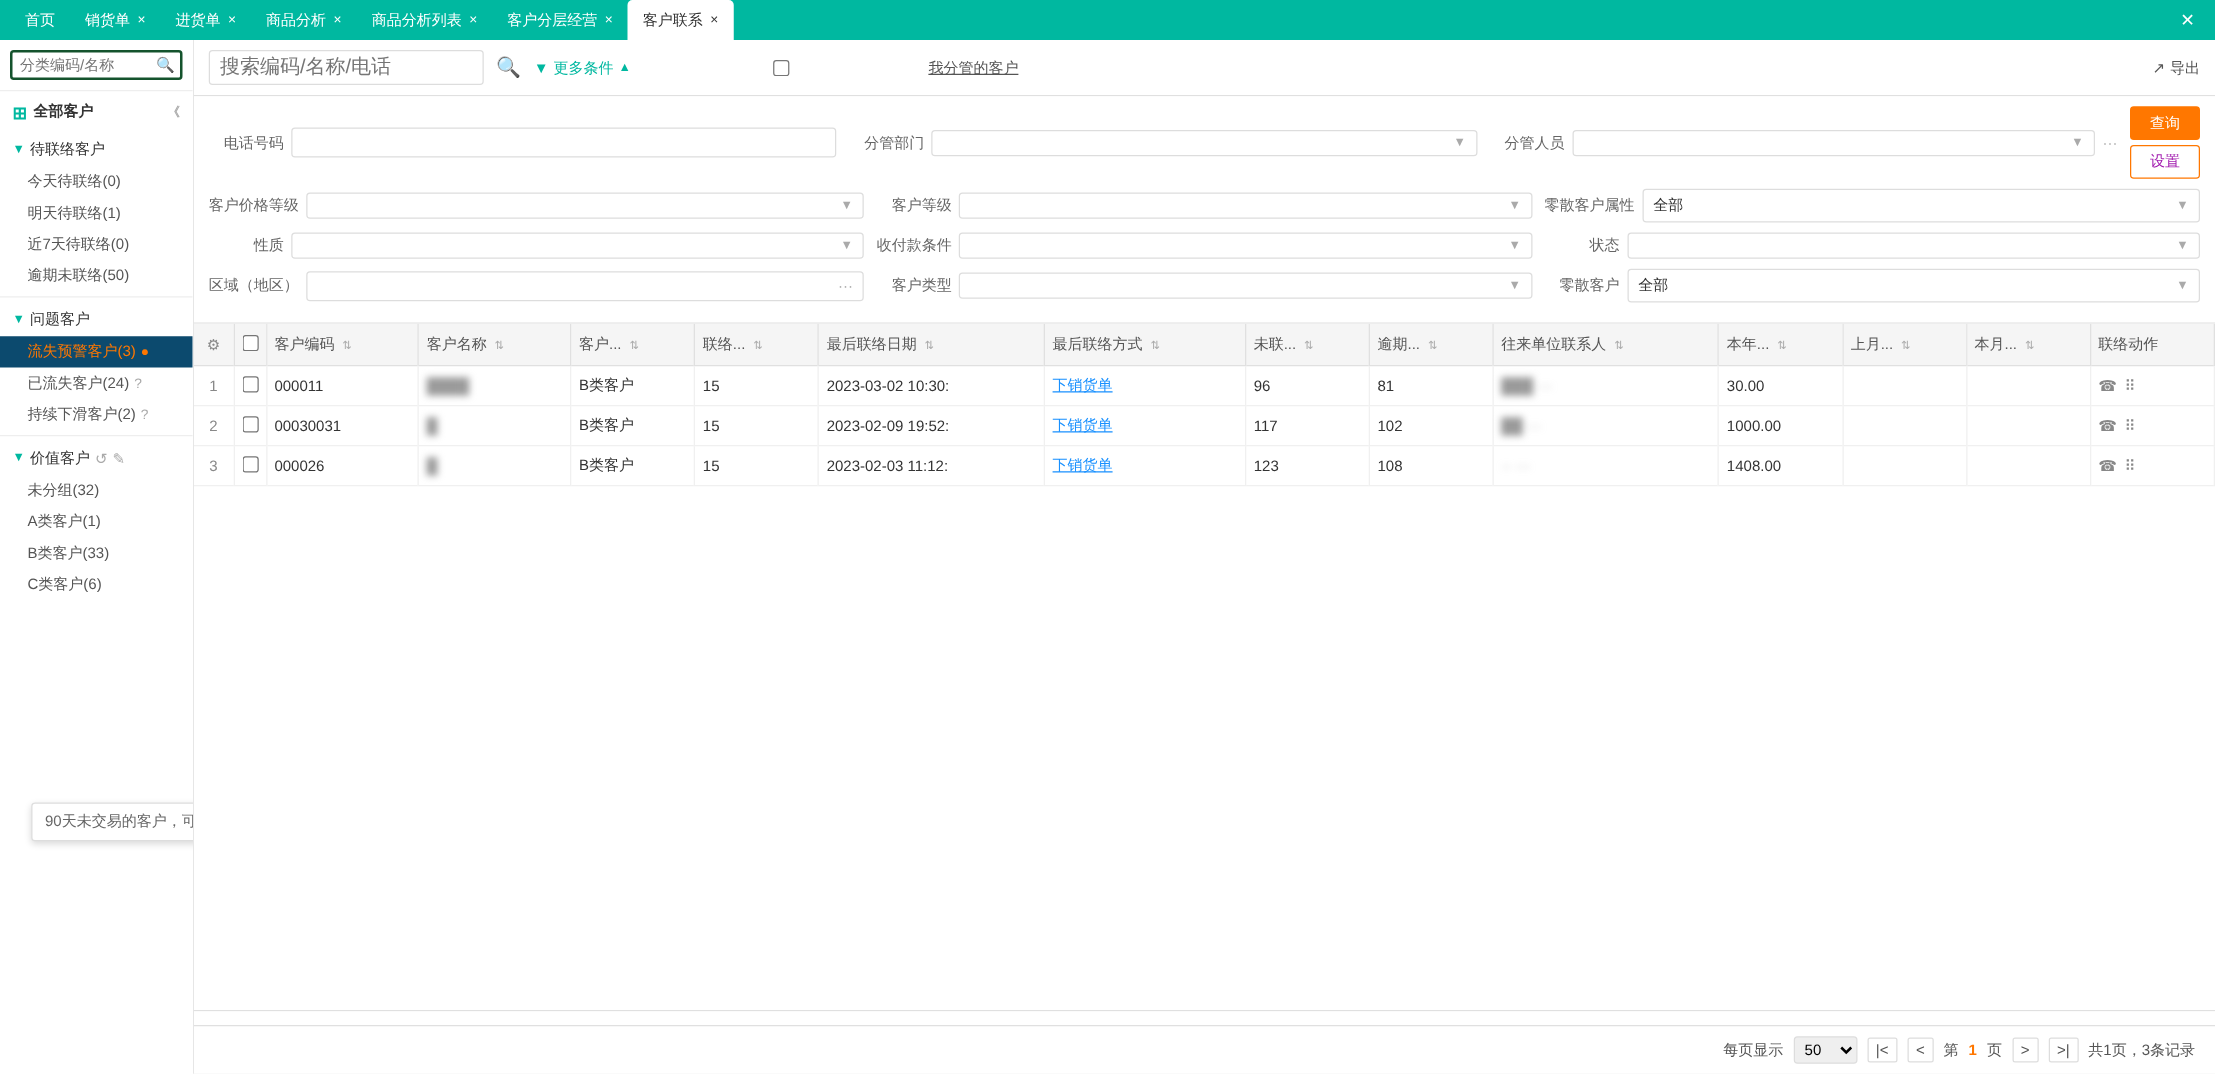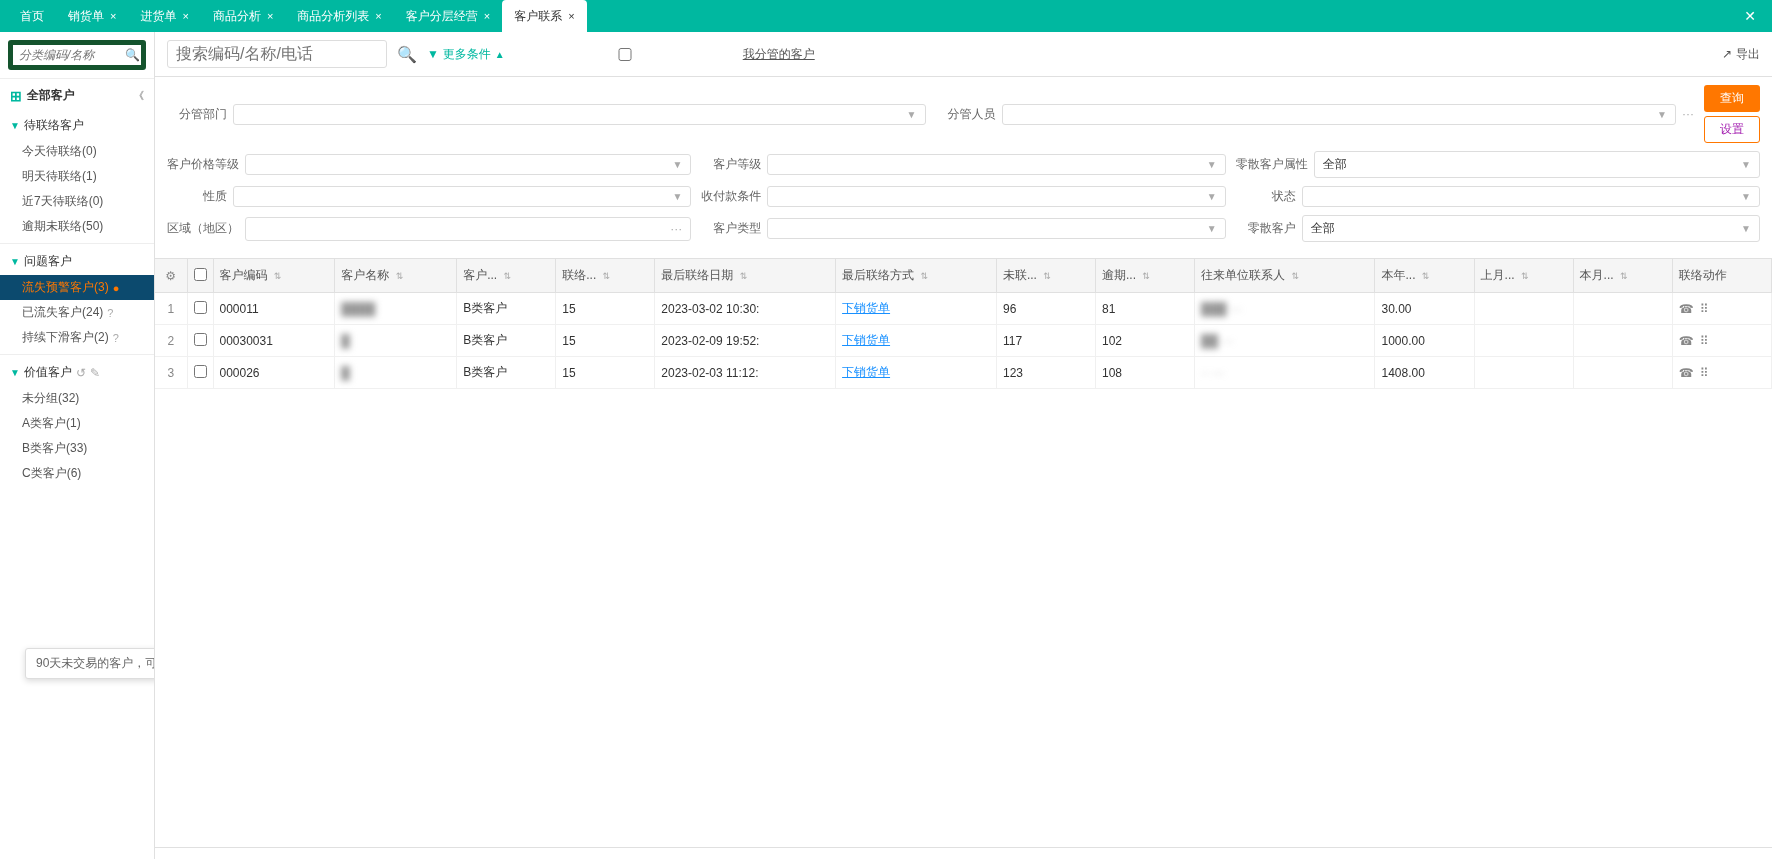--- a/index.html
+++ b/index.html
@@ -62,27 +62,26 @@
       overflow-y: auto;
       flex-shrink: 0;
     }
     .sidebar-search {
       display: flex;
       align-items: center;
       padding: 8px;
       border-bottom: 1px solid #eee;
     }
     .sidebar-search input {
-      border: 5px solid #14532d;
+      border: 2px solid #14532d;
       border-radius: 3px;
       padding: 3px 6px;
       width: 100%;
       font-size: 12px;
       outline: none;
-      font-style: italic;
     }
     .sidebar-header {
       display: flex;
       align-items: center;
       padding: 8px 10px;
       font-weight: bold;
       color: #333;
       cursor: pointer;
     }
     .sidebar-header .grid-icon {
@@ -511,20 +510,24 @@
       </span>
       <span class="export-btn">
         <span>↗</span>
         <span>导出</span>
       </span>
     </div>
 
     <div class="advanced-filter">
 
       <div class="filter-row">
+        <div class="filter-field">
+          <label>电话号码</label>
+          <input type="text" style="width: 200px;">
+        </div>
         <div class="filter-field">
           <label>分管部门</label>
           <div class="select-box" style="width:200px;">
             <span></span>
             <span class="chevron">▼</span>
           </div>
         </div>
         <div class="filter-field">
           <label>分管人员</label>
           <div class="select-box" style="width:180px;">
@@ -717,15 +720,30 @@
     </td>
   </tr>
           </tbody>
       </table>
     </div>
 
     <div class="scrollbar-area">
       <div class="scrollbar-inner"></div>
     </div>
 
+    <div class="pagination-bar">
+      <span>每页显示</span>
+      <select>
+        <option>50</option>
+        <option>100</option>
+      </select>
+      <button class="page-nav-btn">|&lt;</button>
+      <button class="page-nav-btn">&lt;</button>
+      <span>第</span>
+      <span class="page-current">1</span>
+      <span>页</span>
+      <button class="page-nav-btn">&gt;</button>
+      <button class="page-nav-btn">&gt;|</button>
+      <span>共1页，3条记录</span>
+    </div>
 
   </div>
 </div>
 
 </body></html>

